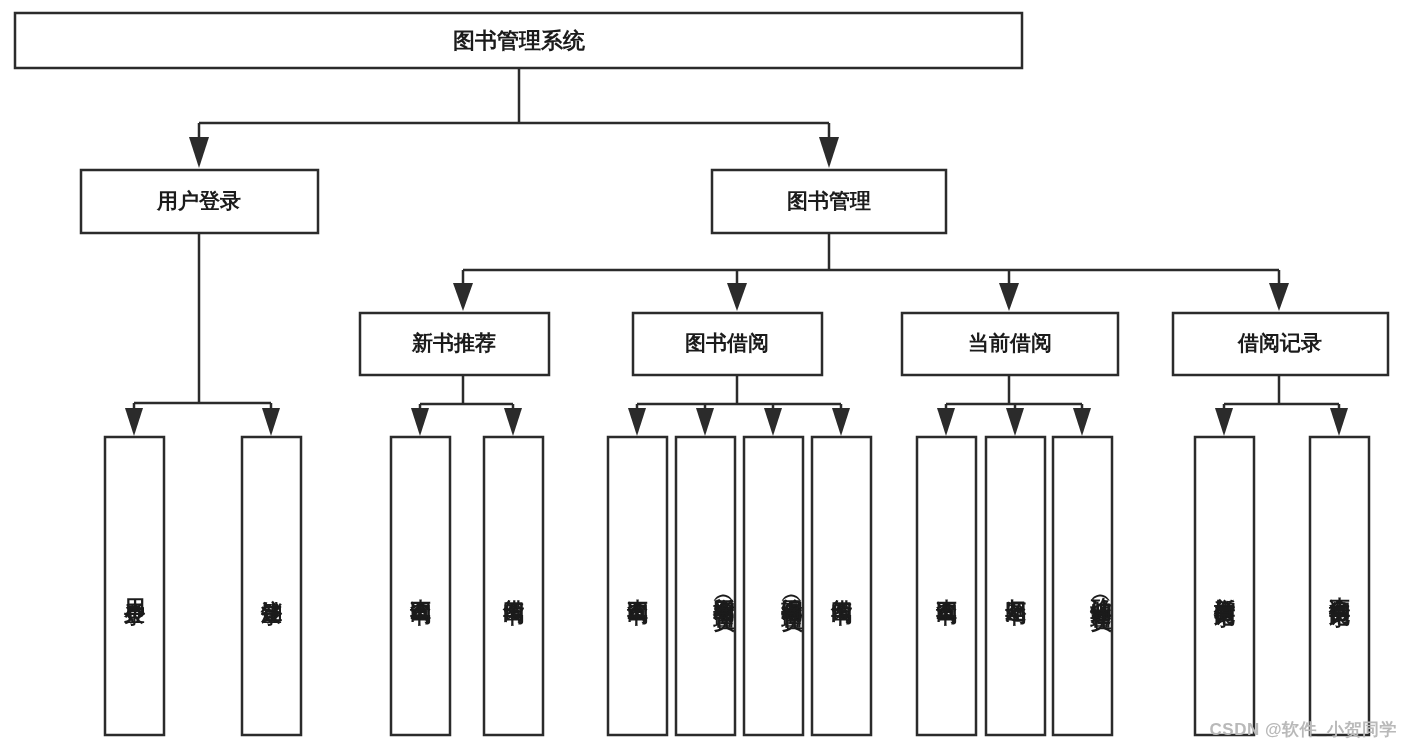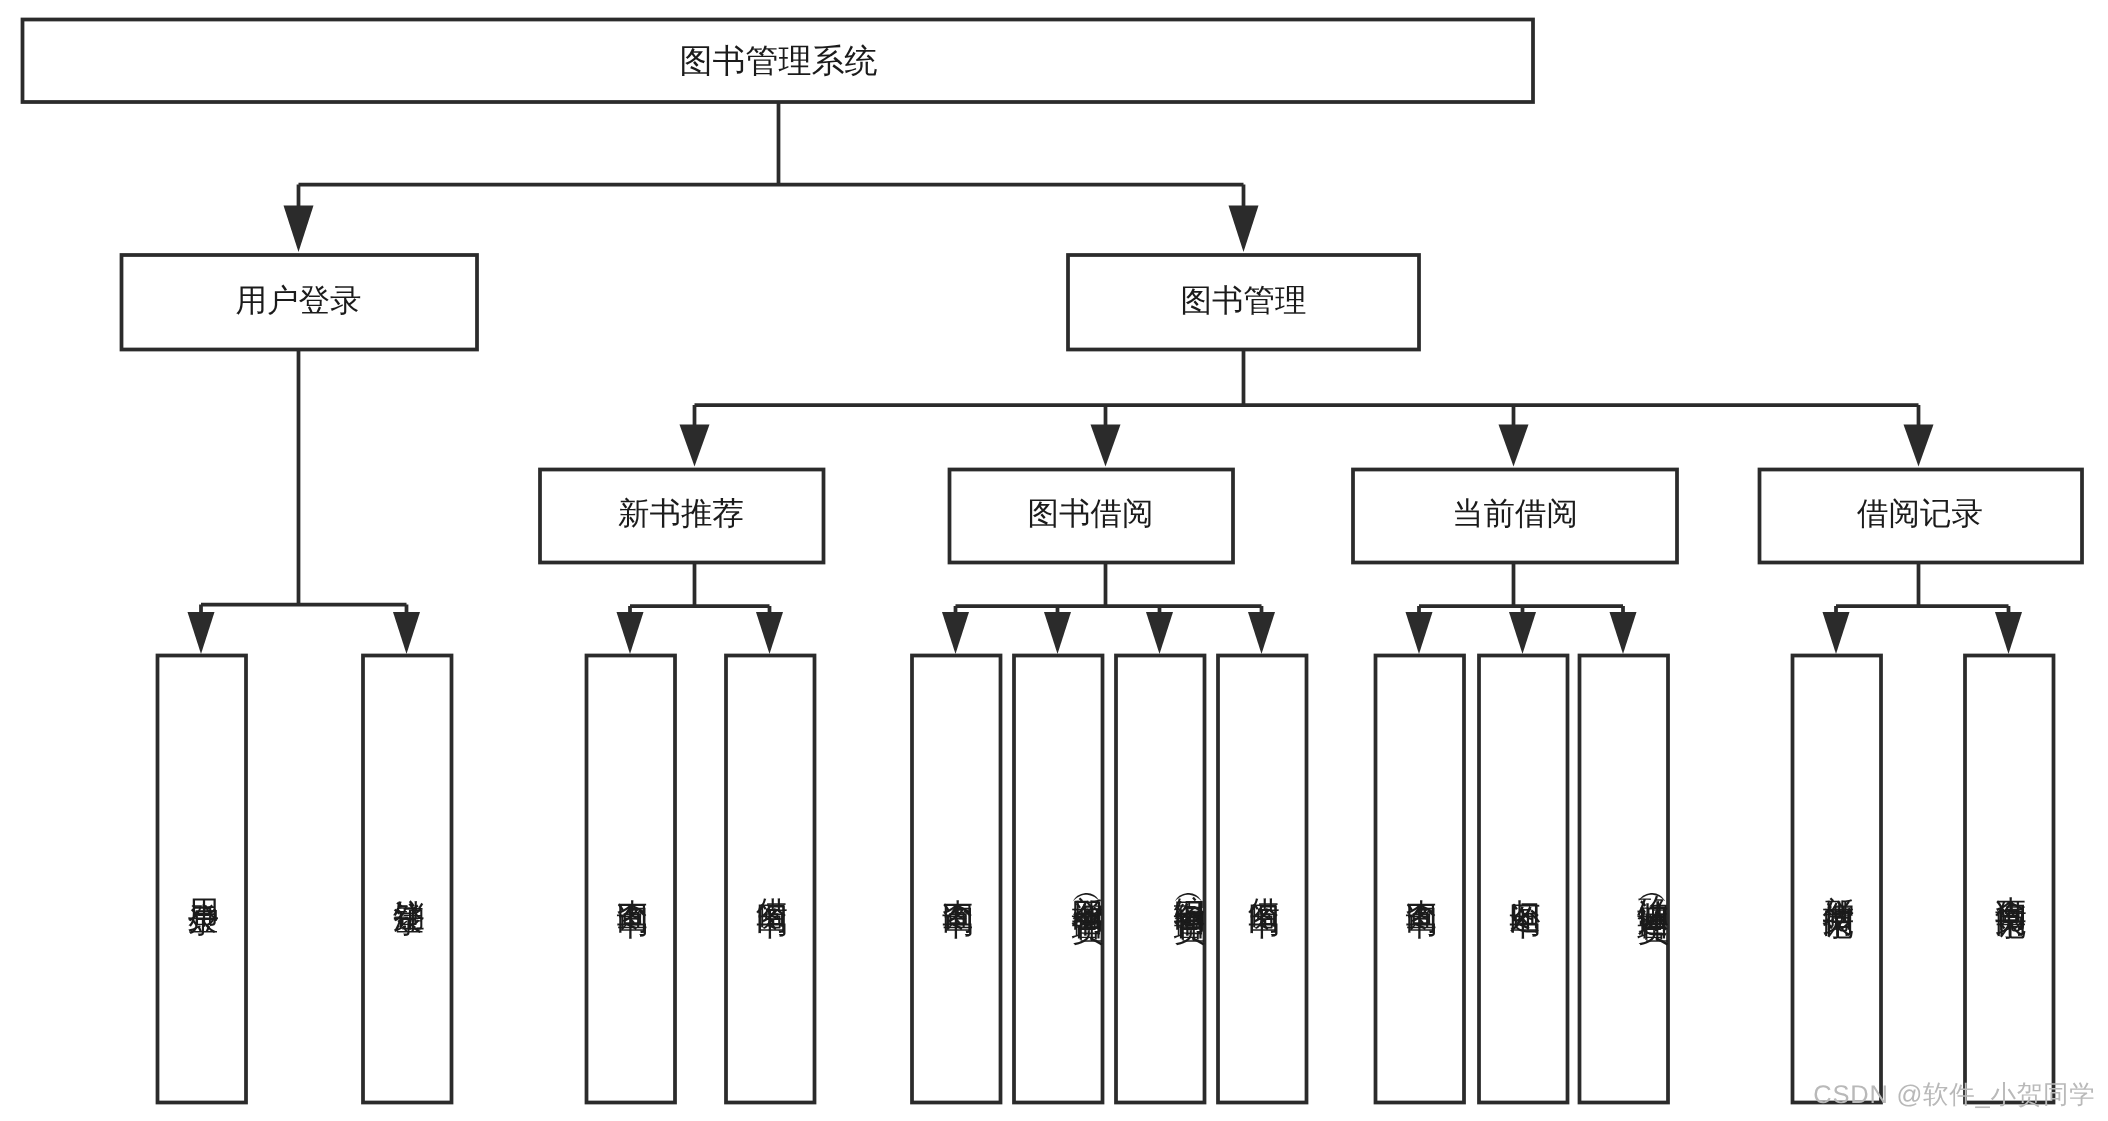--- a/index.html
+++ b/index.html
@@ -11,20 +11,21 @@
     width: 1405px;
     height: 747px;
     font-family: "Liberation Sans", "DejaVu Sans", sans-serif;
     overflow: hidden;
     position: relative;
   }
   #diagram-root {
     position: relative;
     width: 1405px;
     height: 747px;
+    font-weight: bold;
   }
   svg.diagram-canvas {
     position: absolute;
     top: 0;
     left: 0;
     width: 1405px;
     height: 747px;
   }
   .node-box {
     fill: #ffffff;

